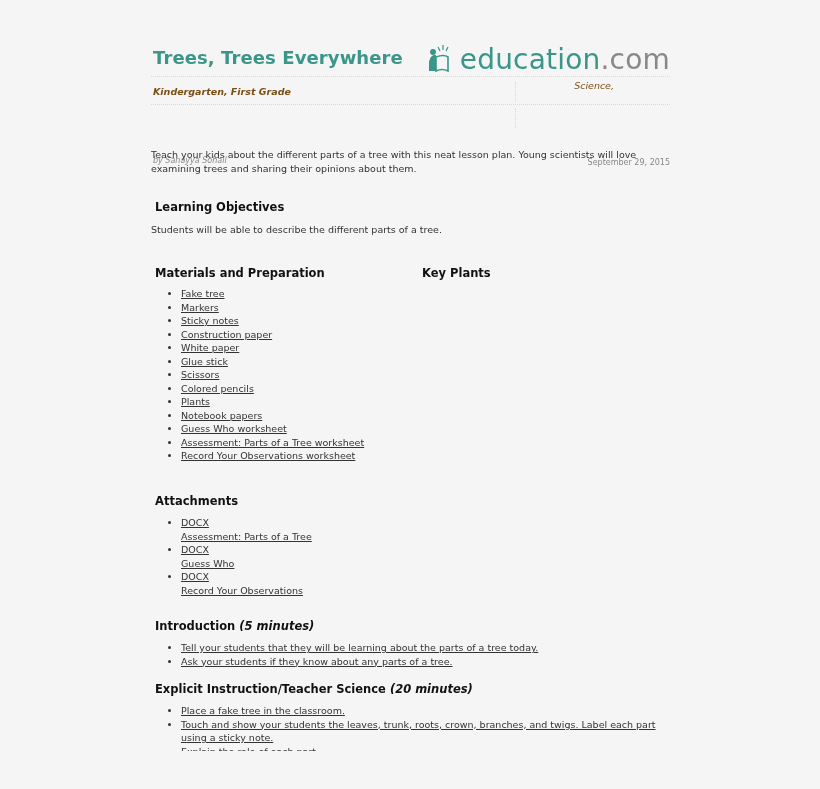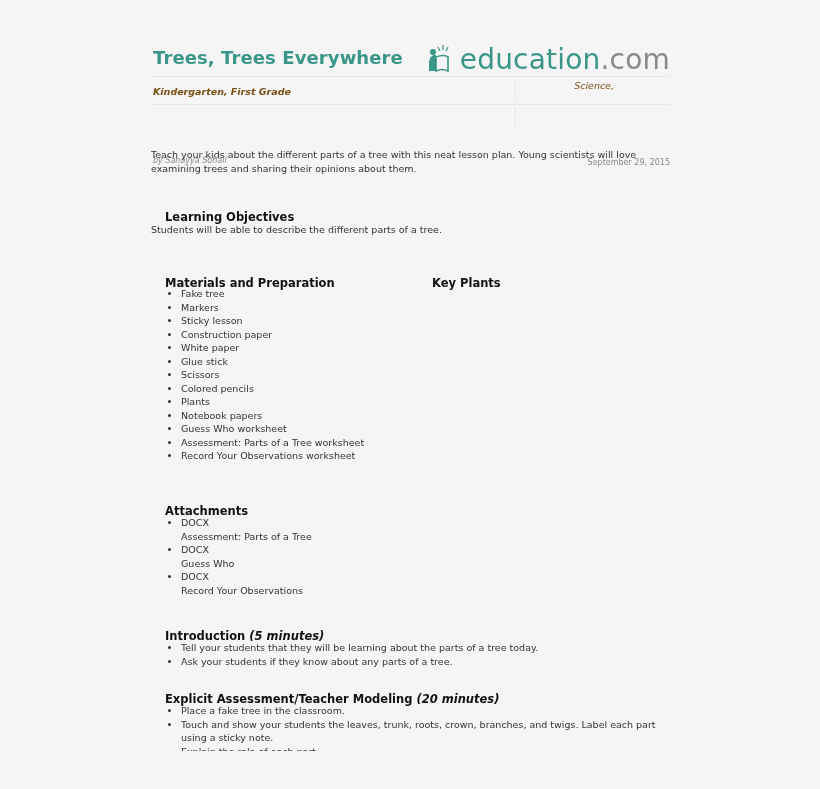--- a/index.html
+++ b/index.html
@@ -30,23 +30,23 @@
   }
   .meta-row.r1 { top: 80px; border-bottom: 1px dotted #d9d9d9; }
   .meta-row.r2 { top: 106px; }
   .meta-row .divider { position: absolute; left: 364px; top: 2px; height: 20px; border-left: 1px dotted #d9d9d9; }
   .grade { position: absolute; left: 2px; top: 6px; font-weight: bold; color: #7a4e14; font-size: 9.5px; }
   .subject { position: absolute; right: 56px; top: 0; font-weight: normal; color: #7a4e14; font-size: 9.5px; }
   .author { position: absolute; left: 2px; top: 6px; color: #888; font-size: 8px; margin-top: 44px; }
   .date { position: absolute; right: 0; top: 6px; color: #888; font-size: 8px; font-style: normal; margin-top: 46px; }
   .content { position: absolute; left: 151px; top: 148px; width: 530px; font-size: 9.5px; color: #333; }
   p { margin: 0; line-height: 13.5px; }
-  h2 { font-size: 11.5px; font-weight: bold; color: #111; margin: 14px; }
+  h2 { font-size: 11.5px; font-weight: bold; color: #111; margin: 4px; }
   ul { margin: 0; padding-left: 30px; list-style: disc; }
-  li { line-height: 13.5px; }
+  li { line-height: 13.5px; text-decoration: underline; }
   .abs { position: absolute; }
   .italic { font-style: italic; }
   .cutoff { height: 6px; overflow: hidden; }
 </style>
 </head>
 <body>
 
 <div class="page">
 
   <div class="header-top">
@@ -80,21 +80,21 @@
 
     <h2 class="abs" style="top:48px;">Learning Objectives</h2>
     <p class="abs" style="top:75px;">Students will be able to describe the different parts of a tree.</p>
 
     <h2 class="abs" style="top:114px;">Materials and Preparation</h2>
     <h2 class="abs" style="top:114px; left:267px;">Key Plants</h2>
 
     <ul class="abs" style="top:139px; left:0;">
       <li>Fake tree</li>
       <li>Markers</li>
-      <li>Sticky lesson</li>
+      <li>Sticky notes</li>
       <li>Construction paper</li>
       <li>White paper</li>
       <li>Glue stick</li>
       <li>Scissors</li>
       <li>Colored pencils</li>
       <li>Plants</li>
       <li>Notebook papers</li>
       <li>Guess Who worksheet</li>
       <li>Assessment: Parts of a Tree worksheet</li>
       <li>Record Your Observations worksheet</li>
@@ -115,20 +115,20 @@
         <div>Record Your Observations</div>
       </li>
     </ul>
 
     <h2 class="abs" style="top:467px;"><span>Introduction</span> <span class="italic">(5 minutes)</span></h2>
     <ul class="abs" style="top:493px; left:0;">
       <li>Tell your students that they will be learning about the parts of a tree today.</li>
       <li>Ask your students if they know about any parts of a tree.</li>
     </ul>
 
-    <h2 class="abs" style="top:530px;"><span>Explicit Assessment/Teacher Modeling</span> <span class="italic">(20 minutes)</span></h2>
+    <h2 class="abs" style="top:530px;"><span>Explicit Instruction/Teacher Science</span> <span class="italic">(20 minutes)</span></h2>
     <ul class="abs" style="top:556px; left:0; width:500px;">
       <li>Place a fake tree in the classroom.</li>
       <li>Touch and show your students the leaves, trunk, roots, crown, branches, and twigs. Label each part using a sticky note.</li>
       <li class="cutoff">Explain the role of each part.</li>
     </ul>
   </div>
 </div>
 
 </body></html>

